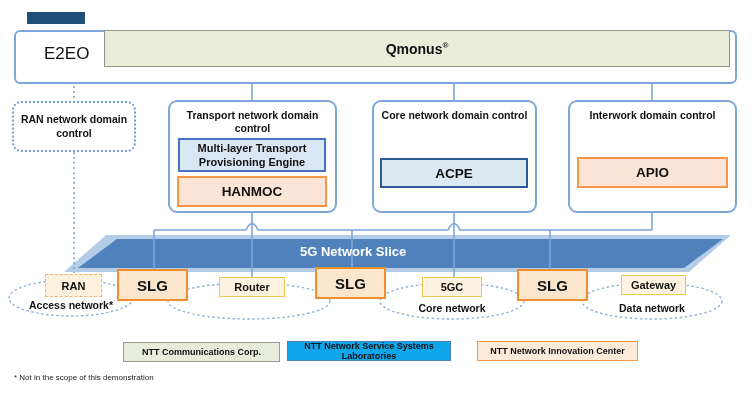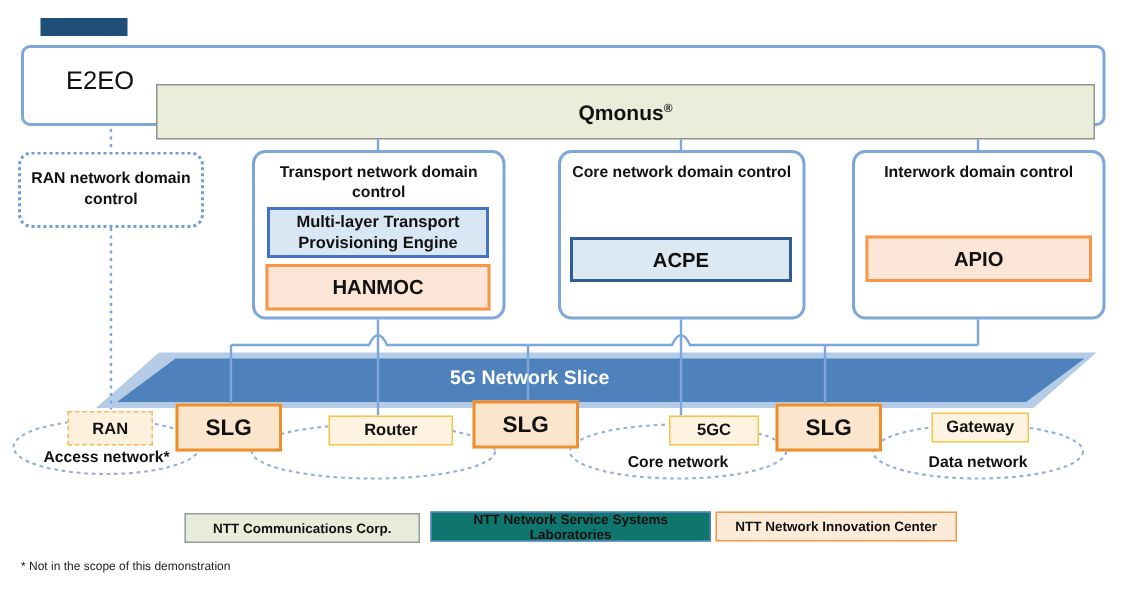--- a/index.html
+++ b/index.html
@@ -7,21 +7,21 @@
   .stage{position:relative;width:752px;height:408px;background:#fff;overflow:hidden;}
   .abs{position:absolute;box-sizing:border-box;}
   .ctr{display:flex;align-items:center;justify-content:center;text-align:center;}
 
   
   .logo-frag{left:27px;top:12px;width:58px;height:12px;background:#1f4e79;}
 
   
   .e2eo{left:14px;top:30px;width:723px;height:54px;border:2px solid #7da7d9;border-radius:6px;background:#fff;}
   .e2eo-label{left:32px;top:44px;width:70px;font-size:17px;font-weight:normal;color:#111;margin-left:12px;}
-  .qmonus{left:104px;top:56px;width:626px;height:37px;background:#e9edd9;border:1.5px solid #8f948c;font-size:14px;font-weight:bold;color:#111;}
+  .qmonus{left:104px;top:30px;width:626px;height:37px;background:#e9edd9;border:1.5px solid #8f948c;font-size:14px;font-weight:bold;color:#111;}
   .qmonus sup{font-size:8px;}
 
   
   .dom{border:2px solid #7da7d9;border-radius:9px;background:#fff;}
   .dom-ran{left:12px;top:101px;width:124px;height:51px;border-style:dotted;border-width:2px;border-color:#6f9fd8;}
   .dom-title{font-size:10.5px;font-weight:bold;color:#111;line-height:1.25;}
   .dom-transport{left:168px;top:100px;width:169px;height:113px;}
   .dom-core{left:372px;top:100px;width:165px;height:113px;}
   .dom-interwork{left:568px;top:100px;width:169px;height:113px;}
   .dom-head{left:0;right:0;top:7px;}
@@ -35,35 +35,35 @@
   .slice-label{left:300px;top:244px;width:200px;font-size:13px;font-weight:bold;color:#fff;text-align:left;}
 
   
   .chip{font-weight:bold;color:#111;}
   .chip-ran{left:45px;top:274px;width:57px;height:23px;background:#fdf0dc;border:1.5px dashed #f3b768;font-size:11px;}
   .chip-slg{width:71px;height:32px;background:#fce5cd;border:2.5px solid #ee8f2d;font-size:15px;text-align:center;}
   .slg1{left:117px;top:269px;}
   .slg2{left:315px;top:267px;}
   .slg3{left:517px;top:269px;}
   .chip-sm{height:20px;background:#fdf3e0;border:1.5px solid #f3c64f;font-size:11px;}
-  .chip-router{left:219px;top:277px;width:83px;}
-  .chip-5gc{left:422px;top:277px;width:60px;margin-left:24px;}
+  .chip-router{left:219px;top:277px;width:66px;}
+  .chip-5gc{left:422px;top:277px;width:60px;}
   .chip-gw{left:621px;top:275px;width:65px;}
 
   
   .netlabel{font-size:10.5px;font-weight:bold;color:#111;text-align:center;}
   .net-access{left:10px;top:299px;width:122px;}
   .net-transport{left:168px;top:301px;width:162px;}
   .net-core{left:380px;top:302px;width:144px;}
   .net-data{left:580px;top:302px;width:144px;}
 
   
   .leg{height:20px;font-size:9px;font-weight:bold;color:#111;}
   .leg-green{left:123px;top:342px;width:157px;background:#e8ecda;border:1px solid #979c98;}
-  .leg-blue{left:287px;top:341px;width:187px;background:#0f766e;border:1.5px solid #4f81bd;}
+  .leg-blue{left:287px;top:341px;width:164px;background:#0ea5e9;border:1.5px solid #4f81bd;}
   .leg-orange{left:477px;top:341px;width:161px;background:#fcebd9;border:1.5px solid #f79646;}
 
   .footnote{left:14px;top:373px;font-size:8px;color:#222;}
 
   svg.lines{position:absolute;left:0;top:0;width:752px;height:408px;}
 </style>
 </head>
 <body>
 
 <div class="stage">

